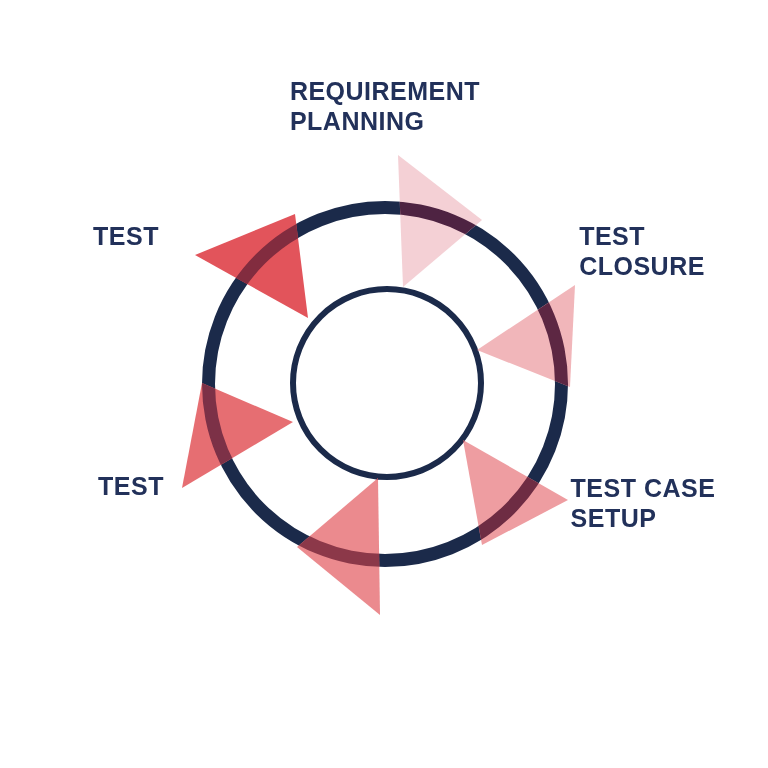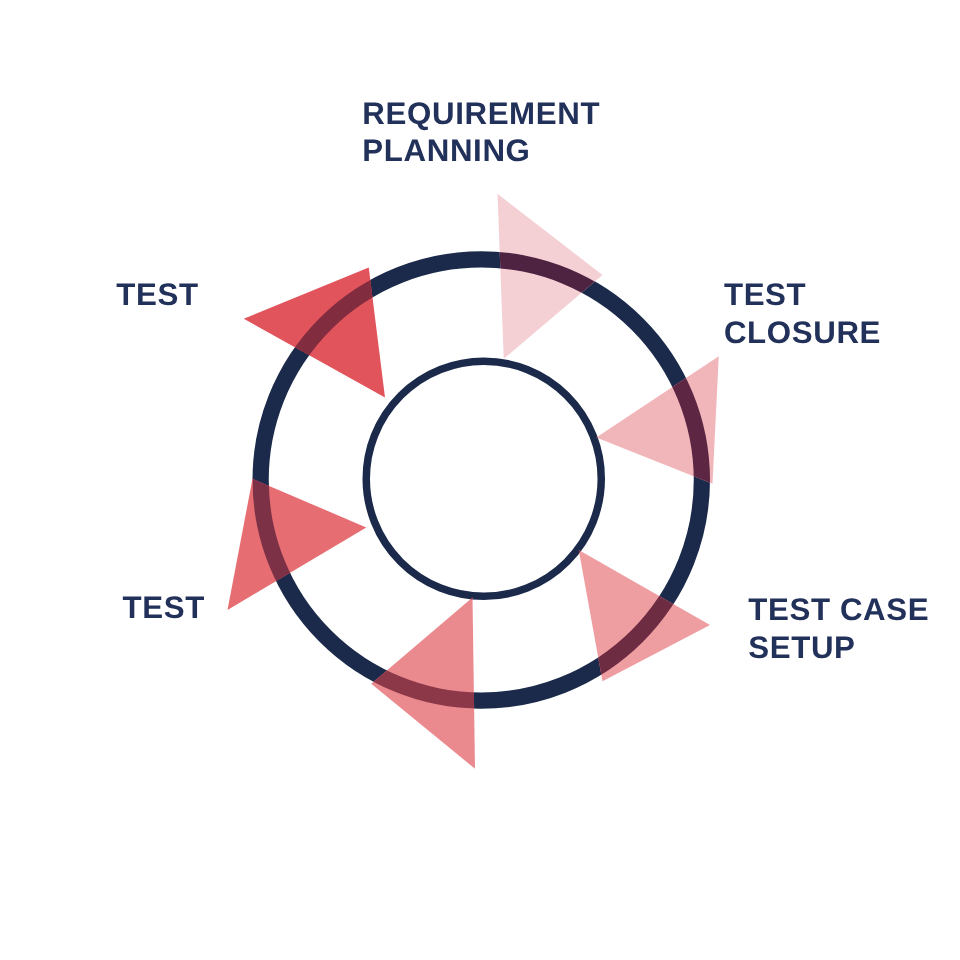--- a/index.html
+++ b/index.html
@@ -18,21 +18,21 @@
     font-weight:bold;
     font-size:25px;
     line-height:30px;
     letter-spacing:0.5px;
     color:#22315a;
     white-space:nowrap;
   }
   .label-requirement-analysis{left:385px;top:76px;}
   .label-test-planning{left:642px;top:221px;}
   .label-test-closure{left:126px;top:221px;}
-  .label-test-case-design{left:643px;top:473px;margin-left:28px;}
+  .label-test-case-design{left:643px;top:473px;}
   .label-test-execution{left:131px;top:471px;}
   .label-environment-setup{left:388px;top:625px;}
 </style>
 </head>
 <body>
 
 <div class="canvas">
 
   <svg class="diagram" width="768" height="768" viewBox="0 0 768 768">
     <defs>

